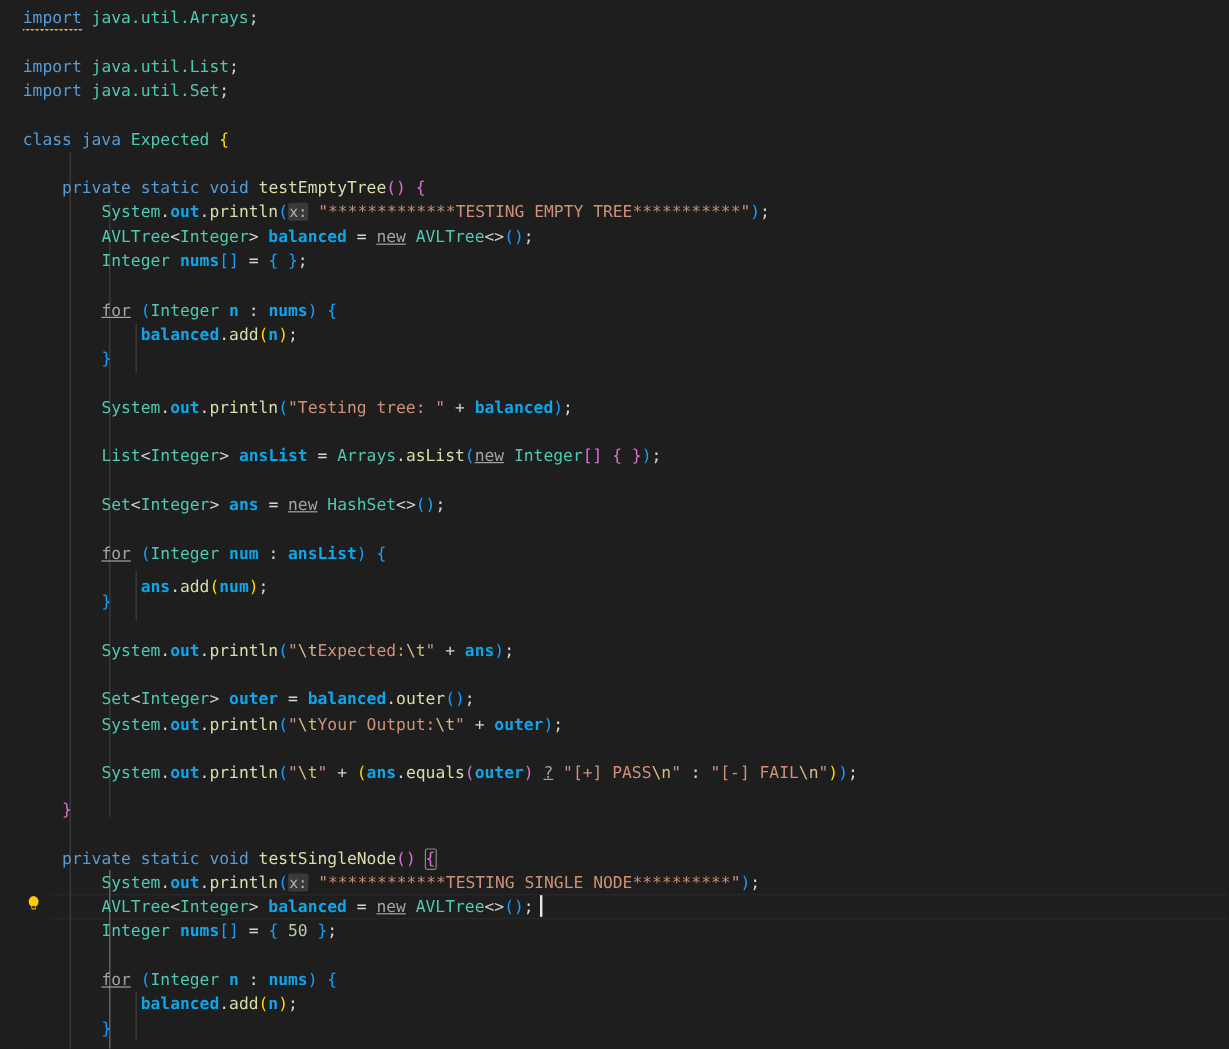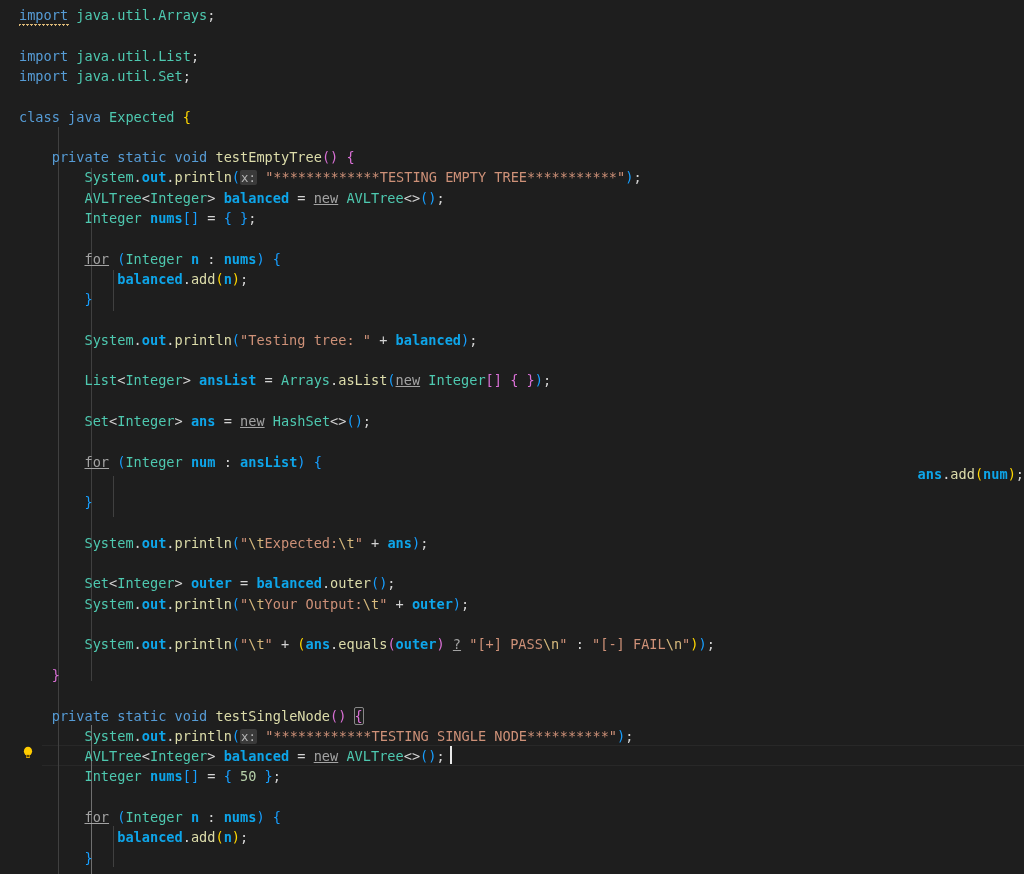--- a/index.html
+++ b/index.html
@@ -206,21 +206,21 @@
     <div class="line" style="top:370.4px;"><span class="plain">        </span><span class="type">List</span><span class="op">&lt;</span><span class="type">Integer</span><span class="op">&gt;</span><span class="plain"> </span><span class="var">ansList</span><span class="plain"> </span><span class="op">=</span><span class="plain"> </span><span class="type">Arrays</span><span class="op">.</span><span class="fn">asList</span><span class="p-b">(</span><span class="kw2">new</span><span class="plain"> </span><span class="type">Integer</span><span class="p-m">[]</span><span class="plain"> </span><span class="p-m">{</span><span class="plain"> </span><span class="p-m">}</span><span class="p-b">)</span><span class="op">;</span></div>
 
     <div class="line" style="top:390.7px;"></div>
 
     <div class="line" style="top:411px;"><span class="plain">        </span><span class="type">Set</span><span class="op">&lt;</span><span class="type">Integer</span><span class="op">&gt;</span><span class="plain"> </span><span class="var">ans</span><span class="plain"> </span><span class="op">=</span><span class="plain"> </span><span class="kw2">new</span><span class="plain"> </span><span class="type">HashSet</span><span class="op">&lt;&gt;</span><span class="p-b">()</span><span class="op">;</span></div>
 
     <div class="line" style="top:431.3px;"></div>
 
     <div class="line" style="top:451.6px;"><span class="plain">        </span><span class="kw2">for</span><span class="plain"> </span><span class="p-b">(</span><span class="type">Integer</span><span class="plain"> </span><span class="var">num</span><span class="plain"> </span><span class="op">:</span><span class="plain"> </span><span class="var">ansList</span><span class="p-b">)</span><span class="plain"> </span><span class="p-b">{</span></div>
 
-    <div class="line" style="top:464px;text-align:right;"><span class="plain">            </span><span class="var">ans</span><span class="op">.</span><span class="fn">add</span><span class="p-y">(</span><span class="var">num</span><span class="p-y">)</span><span class="op">;</span></div>
+    <div class="line" style="top:479px;"><span class="plain">            </span><span class="var">ans</span><span class="op">.</span><span class="fn">add</span><span class="p-y">(</span><span class="var">num</span><span class="p-y">)</span><span class="op">;</span></div>
 
     <div class="line" style="top:492.2px;"><span class="plain">        </span><span class="p-b">}</span></div>
 
     <div class="line" style="top:512.5px;"></div>
 
     <div class="line" style="top:532.8px;"><span class="plain">        </span><span class="type">System</span><span class="op">.</span><span class="var">out</span><span class="op">.</span><span class="fn">println</span><span class="p-b">(</span><span class="str">"</span><span class="esc">\t</span><span class="str">Expected:</span><span class="esc">\t</span><span class="str">"</span><span class="plain"> </span><span class="op">+</span><span class="plain"> </span><span class="var">ans</span><span class="p-b">)</span><span class="op">;</span></div>
 
     <div class="line" style="top:553.1px;"></div>
 
     <div class="line" style="top:573.4px;"><span class="plain">        </span><span class="type">Set</span><span class="op">&lt;</span><span class="type">Integer</span><span class="op">&gt;</span><span class="plain"> </span><span class="var">outer</span><span class="plain"> </span><span class="op">=</span><span class="plain"> </span><span class="var">balanced</span><span class="op">.</span><span class="fn">outer</span><span class="p-b">()</span><span class="op">;</span></div>

